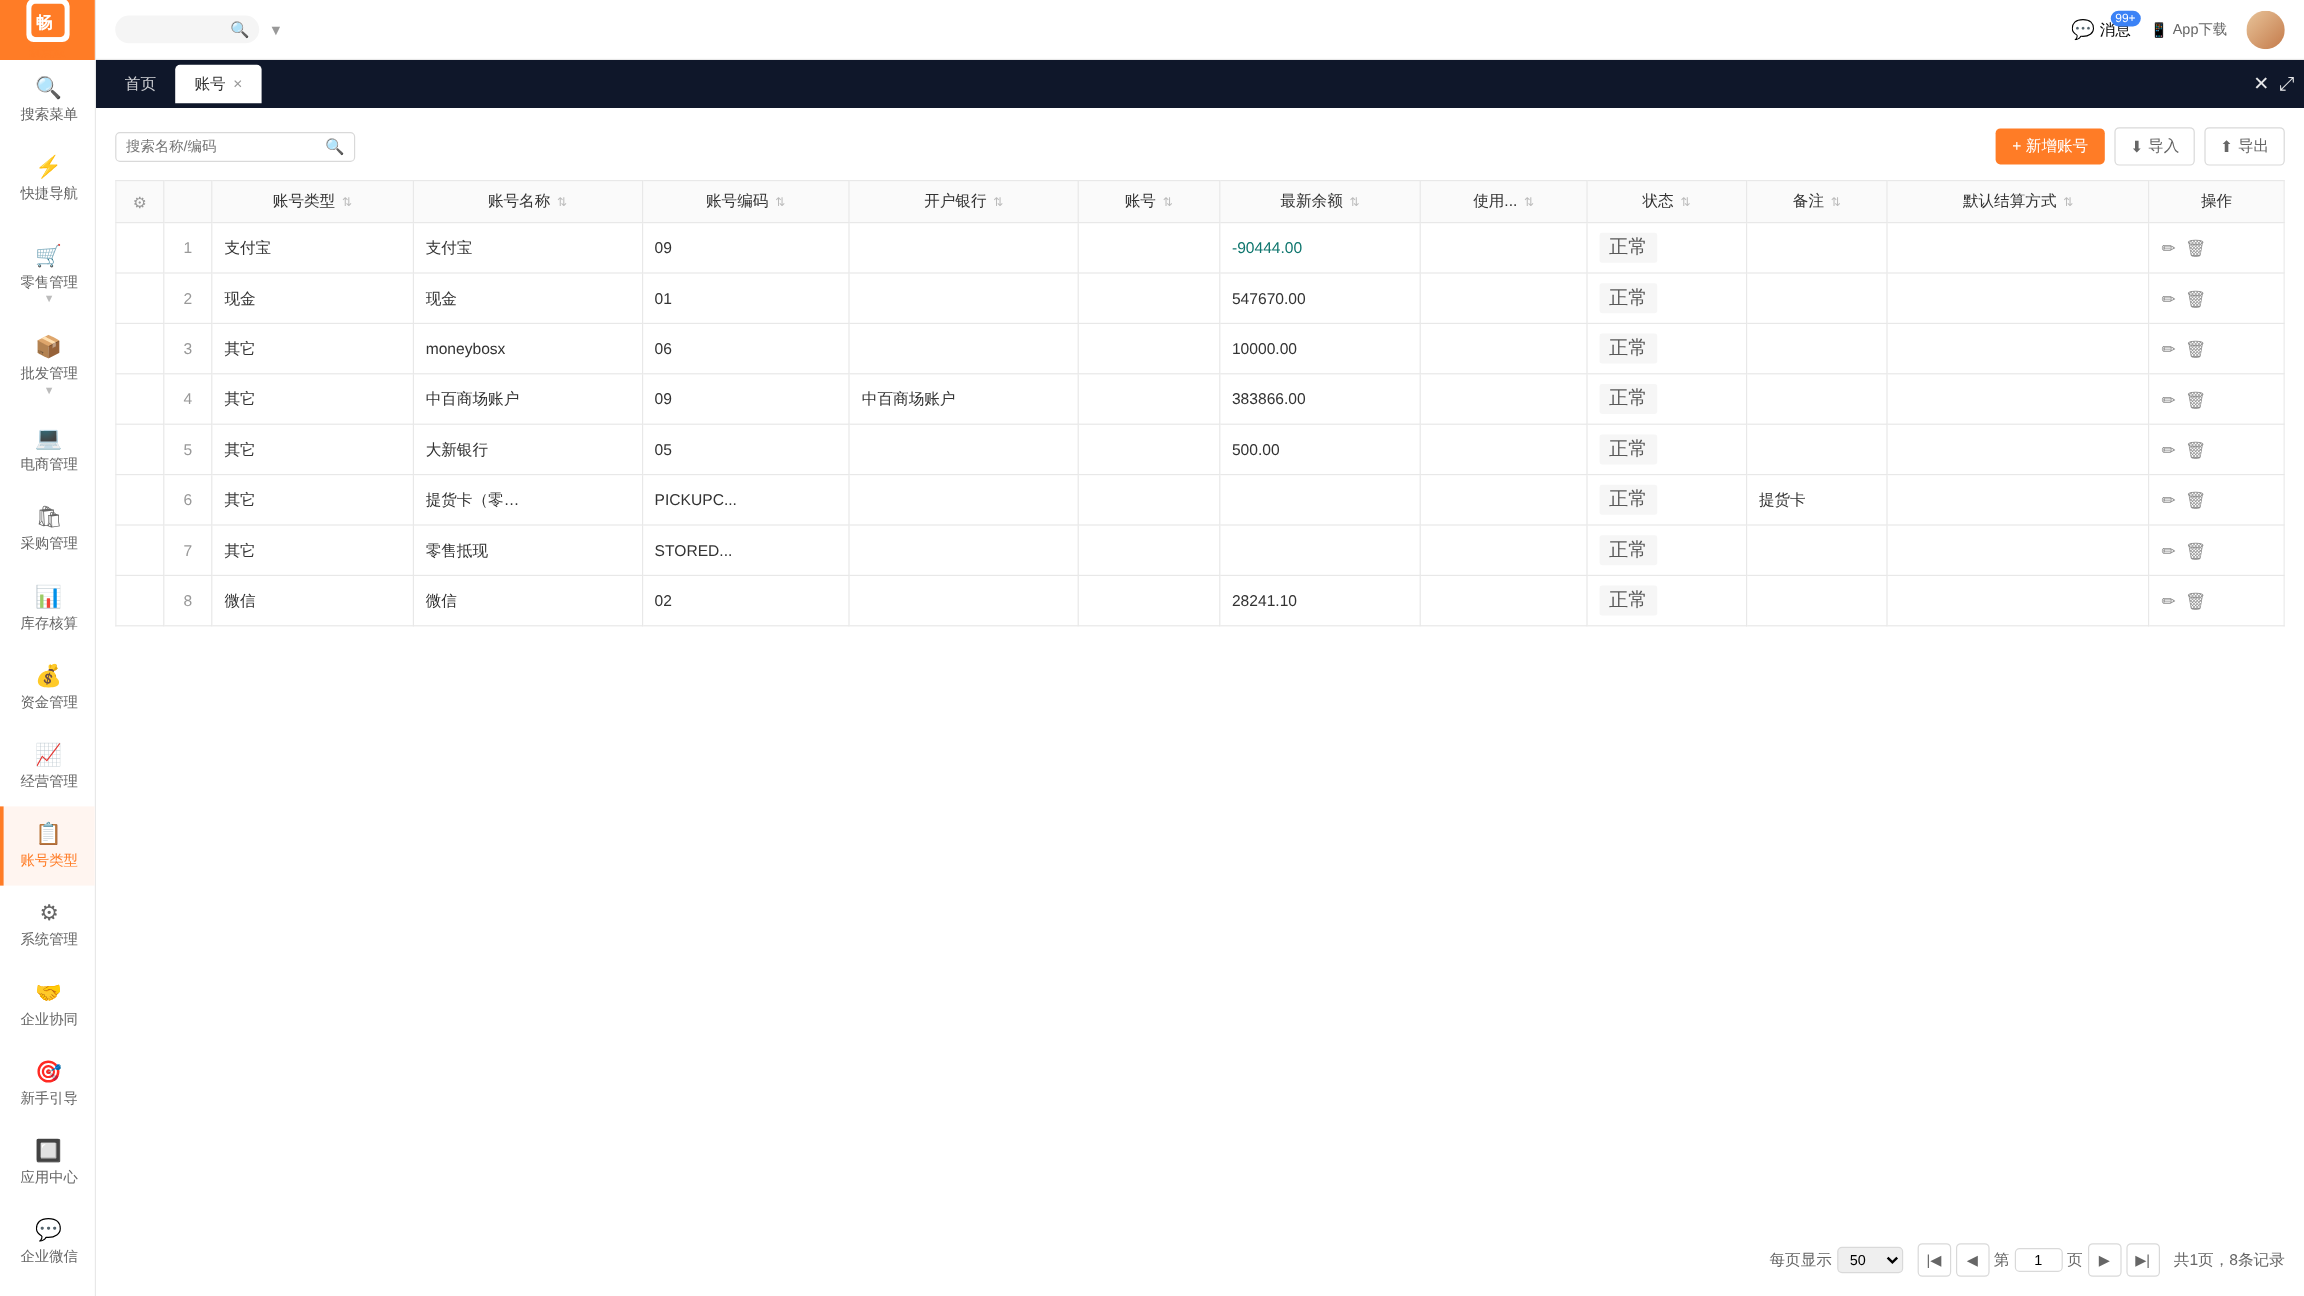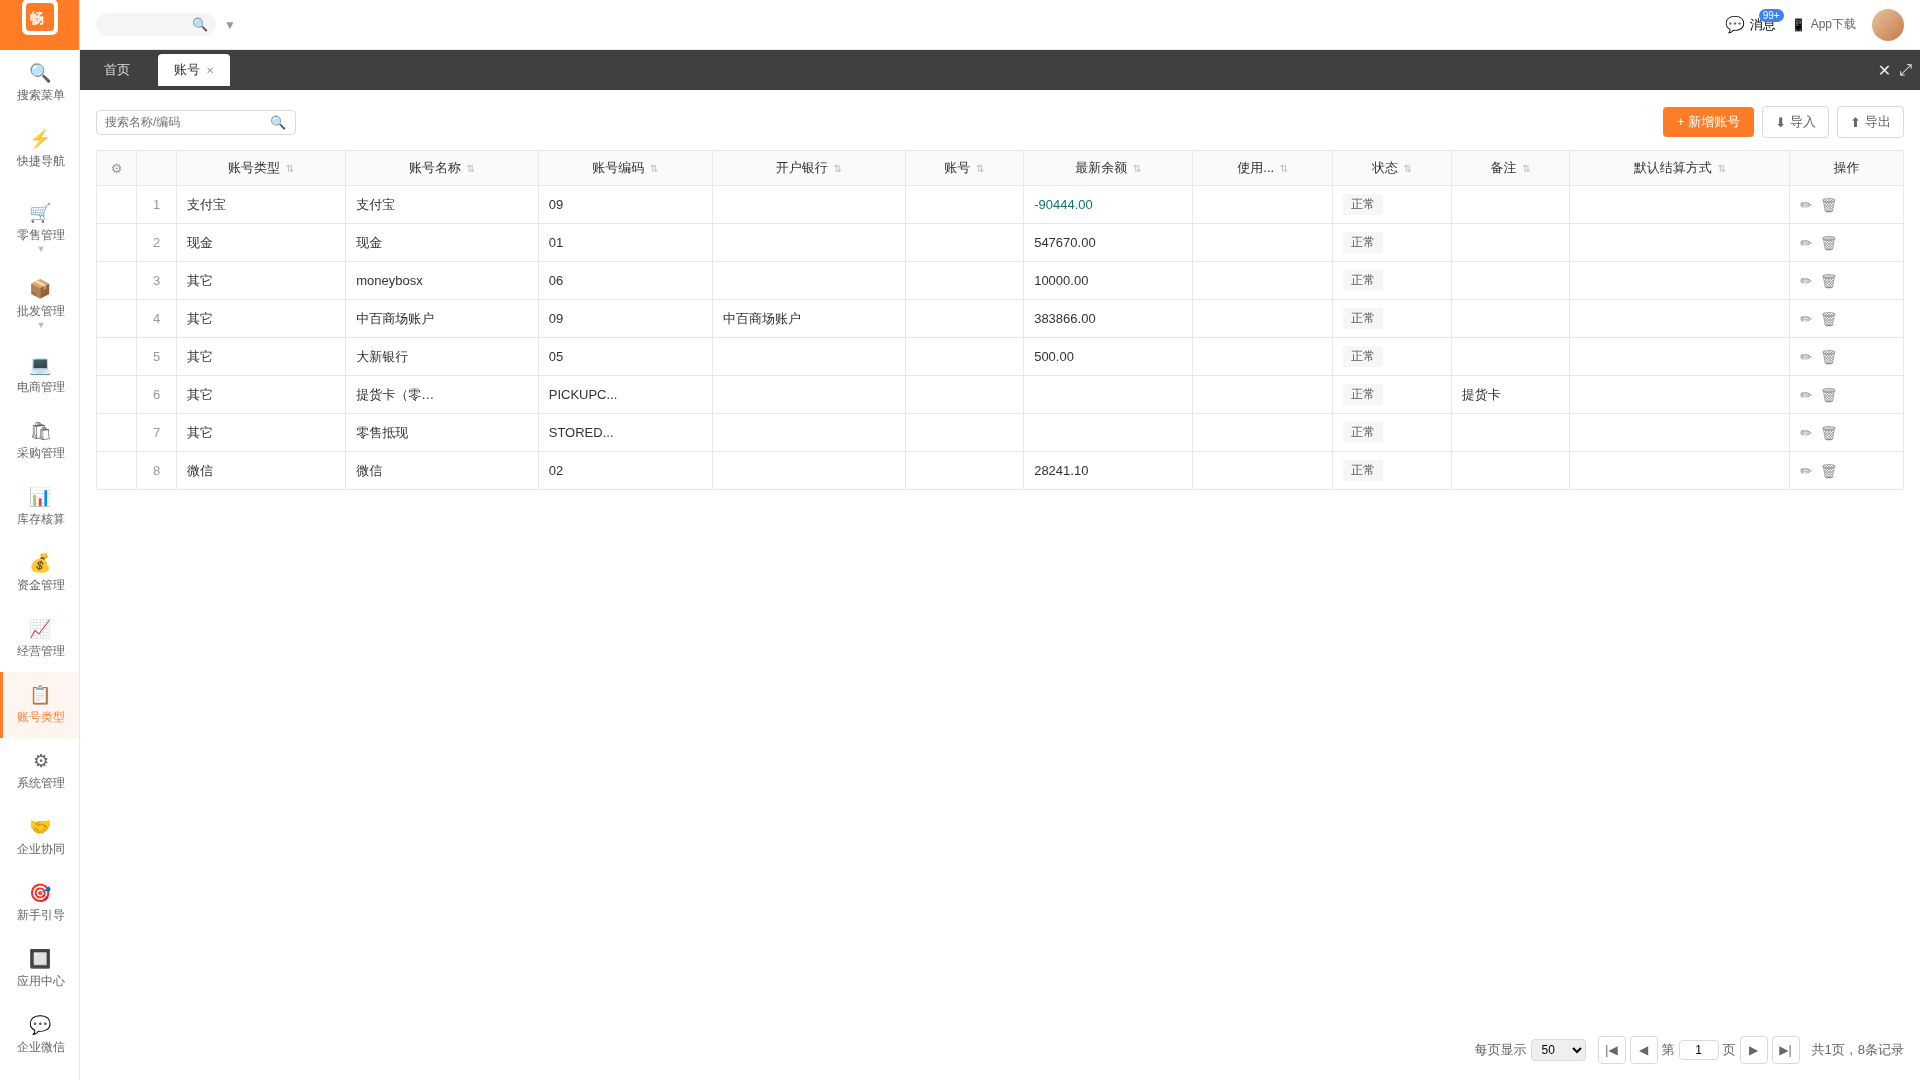--- a/index.html
+++ b/index.html
@@ -135,26 +135,26 @@
       width: 32px;
       height: 32px;
       border-radius: 50%;
       background: #d9d9d9;
       overflow: hidden;
     }
 
     
     .tab-bar {
       height: 40px;
-      background: #404040;
+      background: #0f172a;
       display: flex;
       align-items: center;
       padding: 0 8px;
       flex-shrink: 0;
-      gap: 12px;
+      gap: 0;
     }
     .tab-item {
       height: 32px;
       padding: 0 16px;
       display: flex;
       align-items: center;
       gap: 6px;
       cursor: pointer;
       border-radius: 4px 4px 0 0;
       font-size: 13px;
@@ -270,21 +270,21 @@
       padding: 8px 10px;
       color: #333;
       white-space: nowrap;
     }
     .data-table .col-num { width: 40px; text-align: center; color: #999; }
     .data-table .col-settings { width: 40px; text-align: center; }
     .status-badge {
       display: inline-block;
       padding: 2px 8px;
       border-radius: 2px;
-      font-size: 12px;
+      font-size: 16px;
       background: #f0f0f0;
       color: #666;
     }
     .status-normal {
       background: #f6f6f6;
       color: #595959;
     }
     .action-btns {
       display: flex;
       gap: 8px;

